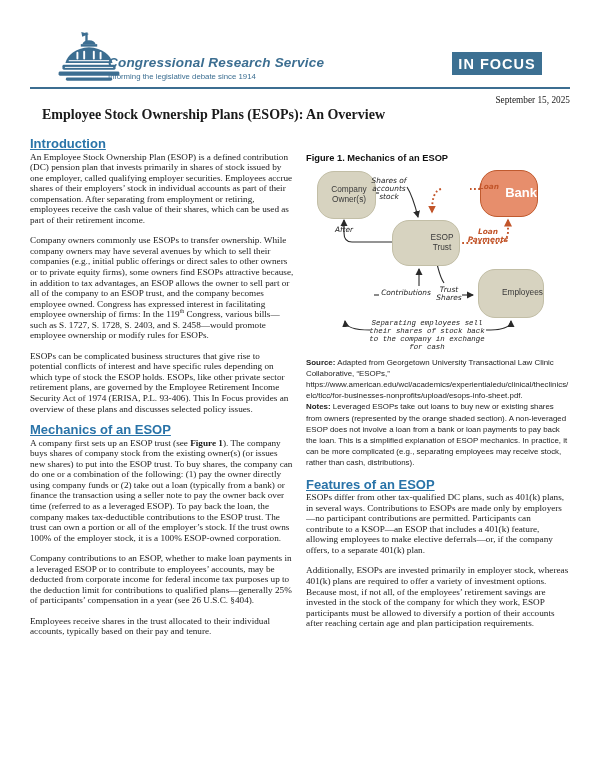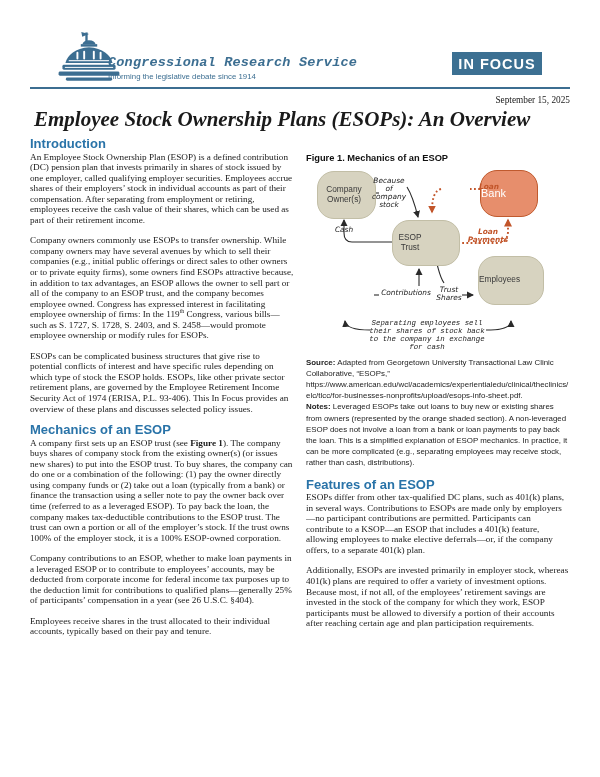--- a/index.html
+++ b/index.html
@@ -6,48 +6,48 @@
     --brand_blue:#3C6E91; --heading_blue:#2973A8; --badge_bg:#3C7092;
     --tan:#D7D3C0; --tan_border:#C2BEA6; --bank_fill:#E78E6C; --bank_border:#C05A2E;
     --arrow_orange:#C2552A; --link_blue:#8AA8C3; --ink:#1a1a1a;
   }
   html,body{margin:0;padding:0;}
   body{width:600px;height:777px;position:relative;background:#fff;overflow:hidden;
        font-family:"Liberation Serif",serif;color:var(--ink);}
   
   .dome{position:absolute;left:50px;top:31px;}
   .logo-text{position:absolute;left:108px;top:55px;color:var(--brand_blue);}
-  .logo-title{font-family:Liberation Mono, monospace;font-weight:bold;font-style:italic;
+  .logo-title{font-family:Liberation Sans, sans-serif;font-weight:bold;font-style:italic;
               font-size:13.5px;letter-spacing:.2px;}
   .logo-tagline{font-family:"Liberation Sans",sans-serif;font-size:7.8px;margin-top:2px;}
   .badge{position:absolute;left:452px;top:52px;width:90px;height:23px;background:var(--badge_bg);
          color:#fff;font-family:"Liberation Sans",sans-serif;font-weight:bold;font-size:14.5px;
          letter-spacing:1px;display:flex;align-items:center;justify-content:center;}
   .rule{position:absolute;left:30px;top:87px;width:540px;height:2px;background:var(--brand_blue);}
   .doc-date{position:absolute;left:330px;top:95px;width:240px;text-align:right;font-size:9.3px;}
-  .doc-title{position:absolute;left:34px;top:107px;width:540px;font-size:21px;font-weight:bold;font-style:italic;}
+  .doc-title{position:absolute;left:42px;top:107px;width:540px;font-size:14px;font-weight:bold;}
   
   .col{position:absolute;top:139px;width:264px;font-size:9.2px;line-height:10.55px;text-align:left;}
   .col-left{left:30px;} .col-right{left:306px;}
   .col p{margin:0 0 10px 0;}
   h2{font-family:"Liberation Sans",sans-serif;font-weight:bold;font-size:13px;
-     color:var(--heading_blue);margin:0 0 2px 0;}
+     color:var(--heading_blue);margin:0 0 2px 0;text-decoration:underline;}
   h2.spaced{margin-top:11px;}
   sup{font-size:.62em;vertical-align:super;line-height:0;}
   
   .fig-caption{font-family:"Liberation Sans",sans-serif;font-weight:bold;font-size:9.3px;
                color:#111;margin:14px 0 3px 0;}
   .figure{position:relative;width:260px;height:186px;margin:2px 0 4px 0;}
   .figure svg.arrows{position:absolute;left:0;top:0;}
-  .fbox{position:absolute;display:flex;align-items:center;justify-content:flex-start;text-align:center;
+  .fbox{position:absolute;display:flex;align-items:center;justify-content:flex-end;text-align:center;
         background:var(--tan);border:1px solid var(--tan_border);border-radius:17px;
         font-family:"Liberation Sans",sans-serif;font-size:8.3px;color:#3a3a3a;line-height:1.15;}
   .fbox .bt{display:block;}
   .fbox-bank{background:var(--bank_fill);border:1.5px solid var(--bank_border);color:#fff;
-             font-weight:normal;font-size:11px;}
+             font-weight:bold;font-size:13px;}
   .flabel{position:absolute;font-family:"DejaVu Sans",sans-serif;font-style:italic;font-size:7.4px;
           line-height:1.12;color:#222;text-align:center;}
   .flabel.orange{color:var(--arrow_orange);font-weight:bold;}
   
   .note{font-family:"Liberation Sans",sans-serif;font-size:7.9px;line-height:11.2px;
         color:#1d1d1d;overflow-wrap:anywhere;margin:0 !important;}
   .note b{font-weight:bold;}
   
   .footer{position:absolute;left:0;top:777px;width:536px;text-align:center;
           font-family:"Liberation Sans",sans-serif;font-size:8.3px;color:var(--link_blue);padding-left:41px;}
@@ -131,27 +131,27 @@
 
     <div class="fbox" style="left:11px;top:4px;width:57px;height:46px;">
         <span class="bt" style="max-width:52px;">Company Owner(s)</span>
       </div>
     <div class="fbox fbox-bank" style="left:174px;top:3px;width:56px;height:45px;">
         <span class="bt">Bank</span>
       </div>
     <div class="fbox" style="left:86px;top:53px;width:66px;height:44px;">
         <span class="bt" style="max-width:34px;">ESOP Trust</span>
       </div>
-    <div class="fbox" style="left:172px;top:89px;width:64px;height:47px;">
+    <div class="fbox" style="left:172px;top:102px;width:64px;height:47px;">
         <span class="bt">Employees</span>
       </div>
 
-    <div class="flabel" style="left:64px;top:10px;width:38px;">Because of company stock</div>
+    <div class="flabel" style="left:64px;top:10px;width:38px;">Shares of accounts stock</div>
     <div class="flabel orange" style="left:136px;top:16px;width:26px;margin-left:34px;">Loan</div>
-    <div class="flabel" style="left:25px;top:59px;width:26px;">Cash</div>
+    <div class="flabel" style="left:25px;top:59px;width:26px;">After</div>
     <div class="flabel orange" style="left:152px;top:61px;width:60px;">Loan Payments</div>
     <div class="flabel" style="left:73px;top:122px;width:54px;">Contributions</div>
     <div class="flabel" style="left:128px;top:119px;width:30px;">Trust Shares</div>
     <div class="flabel" style="left:60px;top:152px;width:122px;font-family:Liberation Mono, monospace;">Separating employees sell their shares of stock back to the company in exchange for cash</div>
   </div>
 
   <p class="note"><b>Source:</b><span> Adapted from Georgetown University Transactional Law Clinic Collaborative, “ESOPs,” https://www.american.edu/wcl/academics/experientialedu/clinical/theclinics/elc/tlcc/for-businesses-nonprofits/upload/esops-info-sheet.pdf.</span></p>
   <p class="note"><b>Notes:</b><span> Leveraged ESOPs take out loans to buy new or existing shares from owners (represented by the orange shaded section). A non-leveraged ESOP does not involve a loan from a bank or loan payments to pay back the loan. This is a simplified explanation of ESOP mechanics. In practice, it can be more complicated (e.g., separating employees may receive stock, rather than cash, distributions).</span></p>
 
   <h2 class="spaced">Features of an ESOP</h2>

